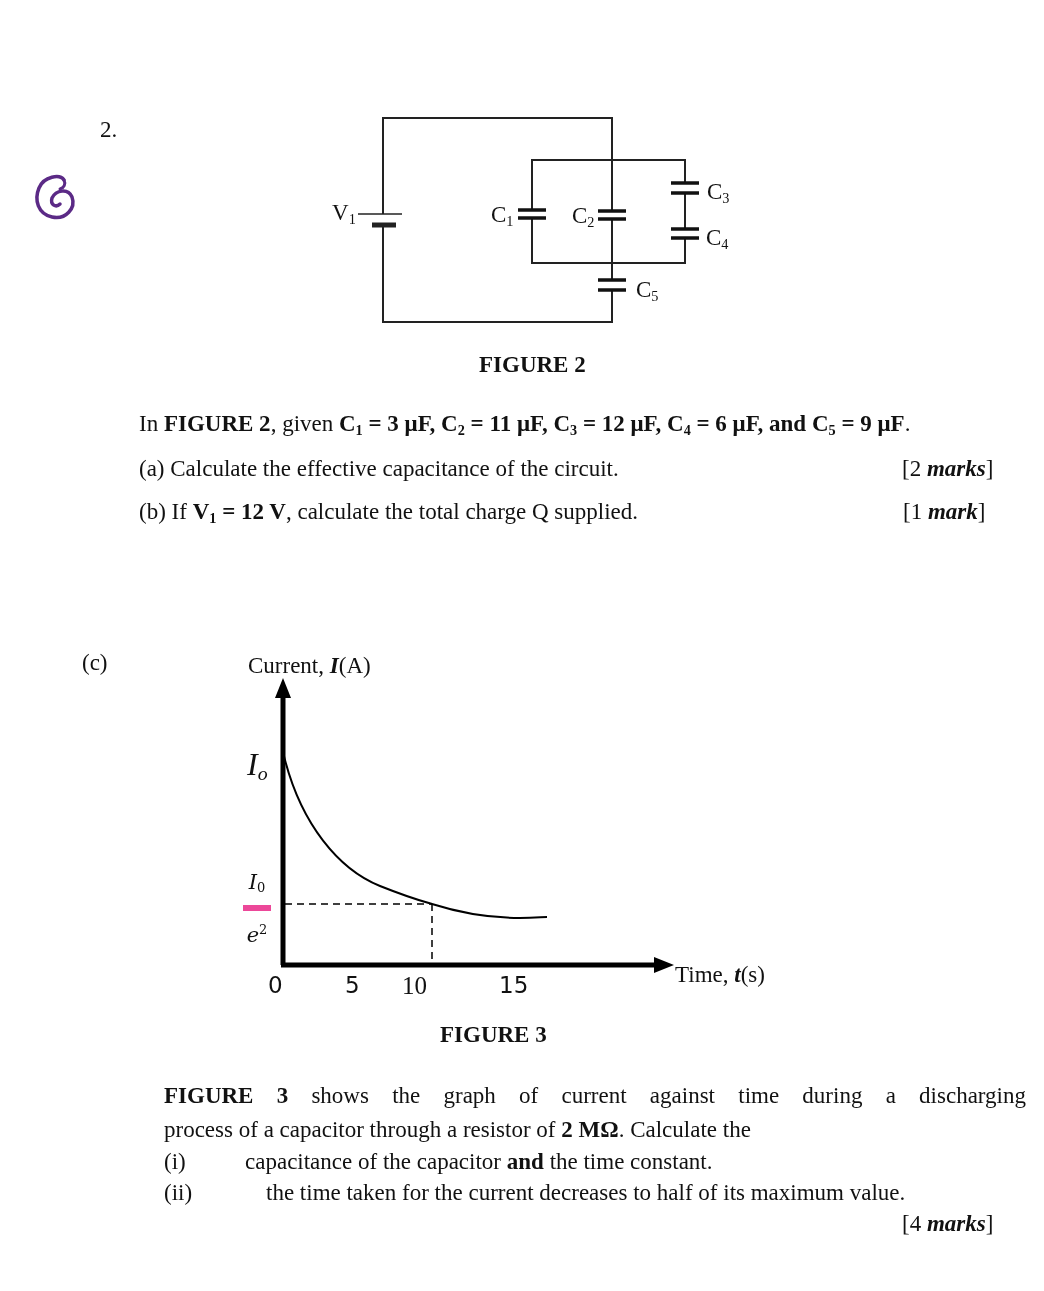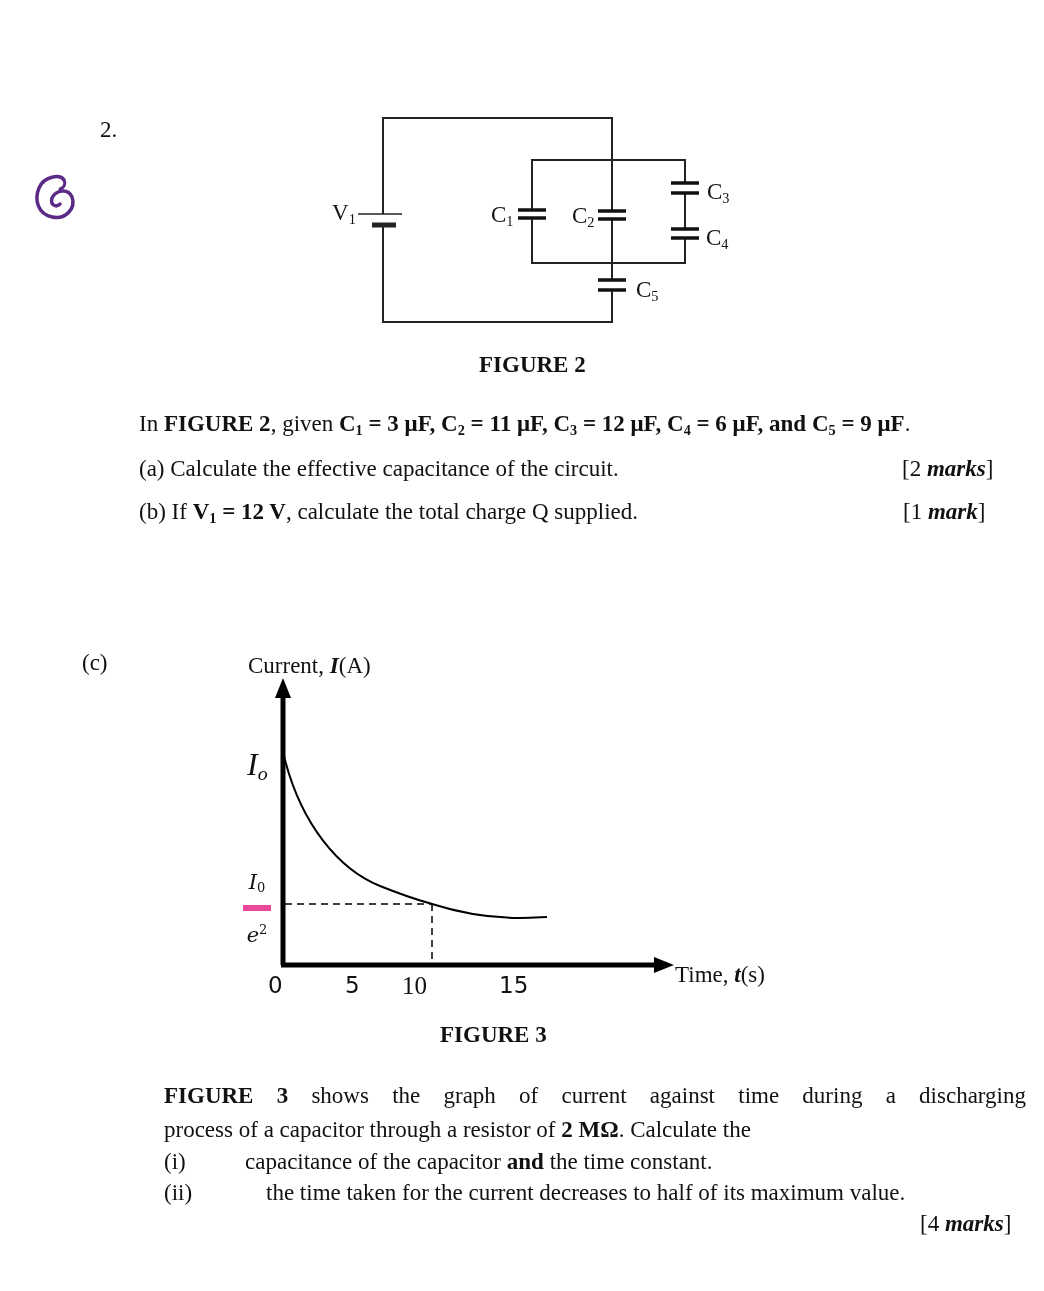--- a/index.html
+++ b/index.html
@@ -106,13 +106,13 @@
 
 <div class="abs txt justify" style="left:164px;top:1084px;width:862px;"><span class="b">FIGURE 3</span><span> shows the graph of current against time during a discharging</span></div>
 <div class="abs txt" style="left:164px;top:1118px;"><span>process of a capacitor through a resistor of </span><span class="b">2 MΩ</span><span>. Calculate the</span></div>
 
 <div class="abs txt" style="left:164px;top:1150px;">(i)</div>
 <div class="abs txt" style="left:245px;top:1150px;"><span>capacitance of the capacitor </span><span class="b">and</span><span> the time constant.</span></div>
 
 <div class="abs txt" style="left:164px;top:1181px;">(ii)</div>
 <div class="abs txt" style="left:245px;top:1181px;margin-left:21px;">the time taken for the current decreases to half of its maximum value.</div>
 
-<div class="abs txt" style="left:902px;top:1212px;margin-left:18px;"><span>[4 </span><span class="i">marks</span><span>]</span></div>
+<div class="abs txt" style="left:902px;top:1212px;"><span>[4 </span><span class="i">marks</span><span>]</span></div>
 
 </body></html>

